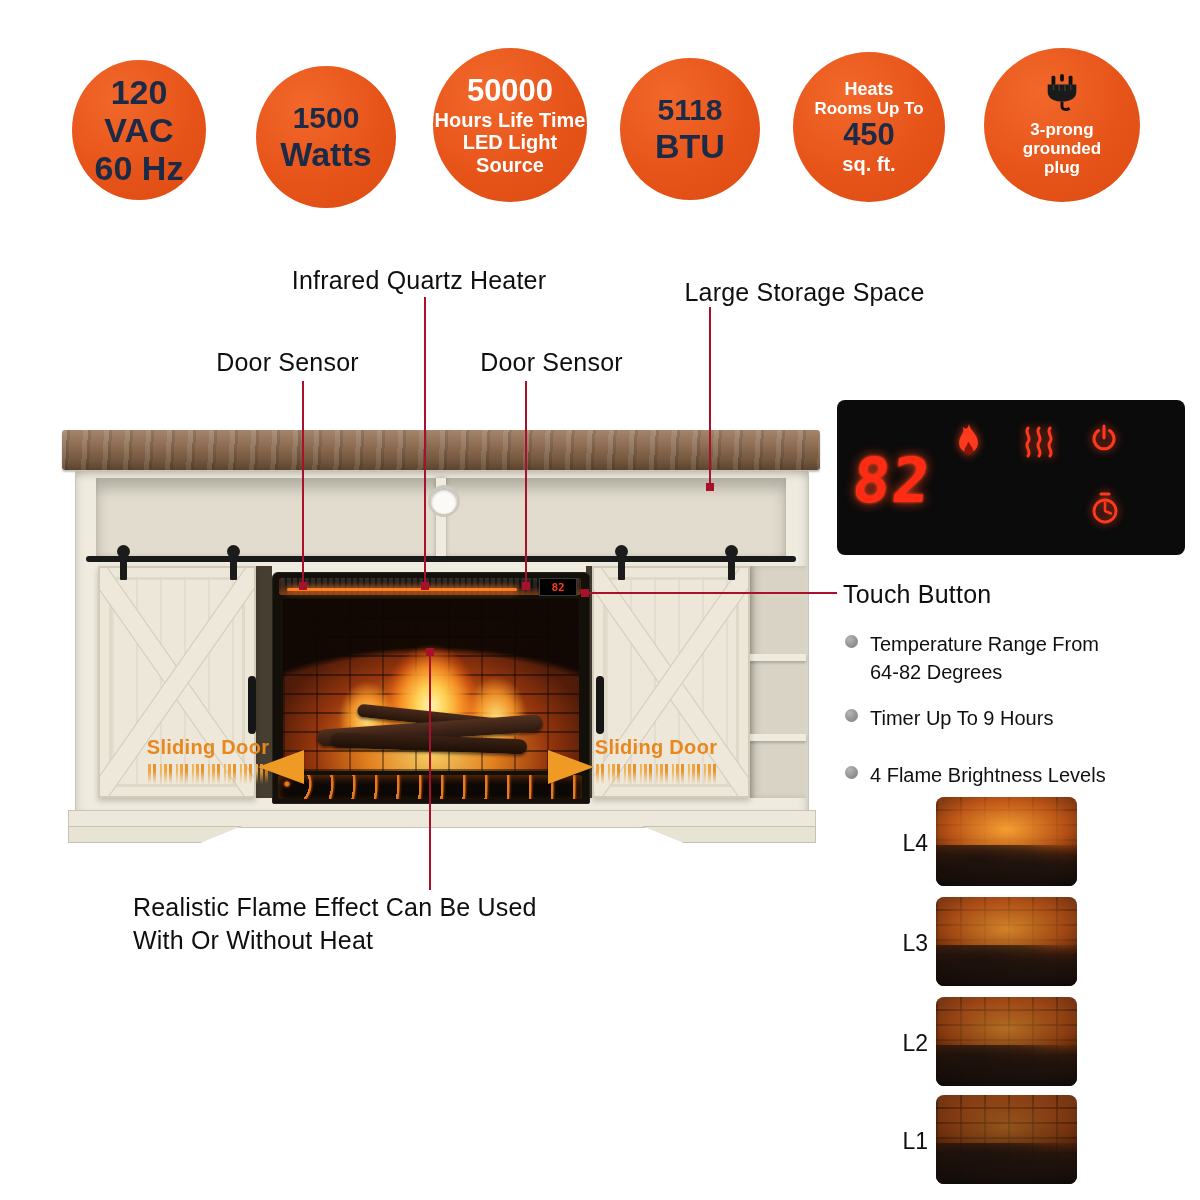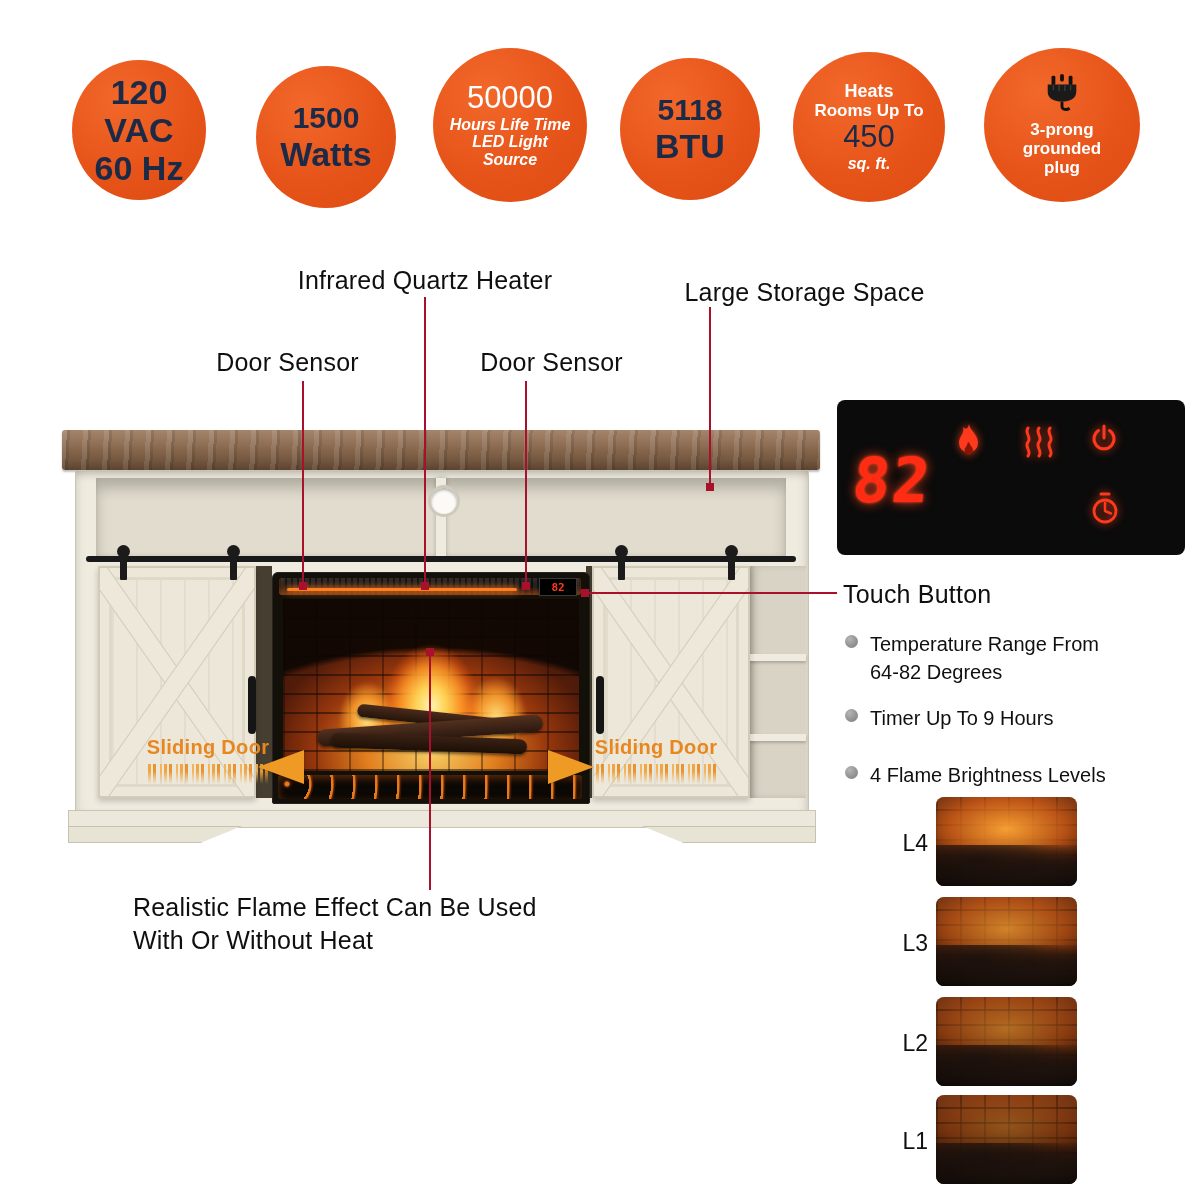--- a/index.html
+++ b/index.html
@@ -7,24 +7,24 @@
           font-family:"Liberation Sans",sans-serif;color:#101010;}
 
   
   .badge{position:absolute;border-radius:50%;display:flex;flex-direction:column;align-items:center;
          justify-content:center;text-align:center;line-height:1.12;
          background:radial-gradient(circle at 35% 28%,#F2682A 0%,#E7541A 55%,#DD4B12 100%);}
   .navy{color:#1B2A47;}
   .white{color:#fff;}
   .b26{font-size:34px;font-weight:700;}
   .b30{font-size:30px;font-weight:700;}
-  .b31{font-size:31px;font-weight:400;}
+  .b31{font-size:31px;font-weight:700;}
   .b18{font-size:18px;font-weight:700;}
   .b17{font-size:17px;font-weight:700;}
-  .b16{font-size:16px;font-weight:700;font-style:italic;}
+  .b16{font-size:20px;font-weight:700;}
 
   
   .label{position:absolute;font-size:25px;color:#0f0f0f;letter-spacing:.2px;z-index:60;}
   .center{text-align:center;}
   .vline{position:absolute;width:2px;background:#A8102C;z-index:60;}
   .hline{position:absolute;height:2px;background:#A8102C;z-index:60;}
   .sqb::after{content:"";position:absolute;left:-3px;bottom:-4px;width:8px;height:8px;background:#A8102C;}
   .sqt::before{content:"";position:absolute;left:-3px;top:-4px;width:8px;height:8px;background:#A8102C;}
   .sql::before{content:"";position:absolute;left:-4px;top:-3px;width:8px;height:8px;background:#A8102C;}
 
@@ -164,21 +164,21 @@
         <path d="M10 12 h30 v8 c0 7 -7 10 -15 10 s-15 -3 -15 -10 z" fill="#1a1a1a"></path>
         <path d="M16 12 v6 M22 12 v7 M28 12 v7 M34 12 v6" stroke="#3a3a3a" stroke-width="1.5"></path>
         <path d="M25 30 v5 c0 4 5 4 8 2" stroke="#111" stroke-width="3" fill="none"></path>
       </svg>
     </span>
     <div class="b17 white">3-prong</div>
     <div class="b17 white">grounded</div>
     <div class="b17 white">plug</div>
   </div>
 
-  <div class="label center" style="left:285px;top:266px;width:280px">Infrared Quartz Heater</div>
+  <div class="label center" style="left:279px;top:266px;width:280px">Infrared Quartz Heater</div>
   <div class="label center" style="left:672px;top:278px;width:265px">Large Storage Space</div>
   <div class="label center" style="left:210px;top:348px;width:155px">Door Sensor</div>
   <div class="label center" style="left:474px;top:348px;width:155px">Door Sensor</div>
   <div class="label" style="left:843px;top:580px;width:230px">Touch Button</div>
   <div class="label" style="left:133px;top:893px;width:430px">Realistic Flame Effect Can Be Used</div>
   <div class="label" style="left:133px;top:926px;width:430px">With Or Without Heat</div>
 
   <div class="vline sqb" style="left:424px;top:297px;height:289px"></div>
   <div class="vline sqb" style="left:709px;top:307px;height:180px"></div>
   <div class="vline sqb" style="left:302px;top:381px;height:205px"></div>

